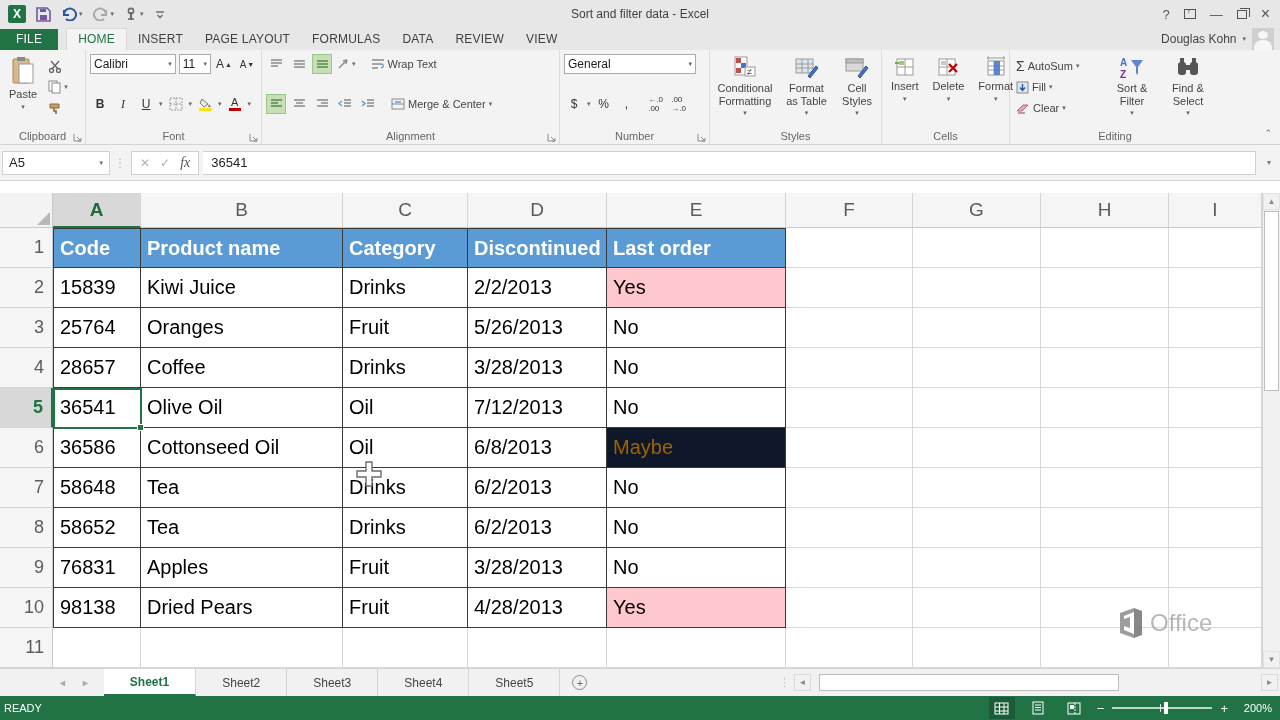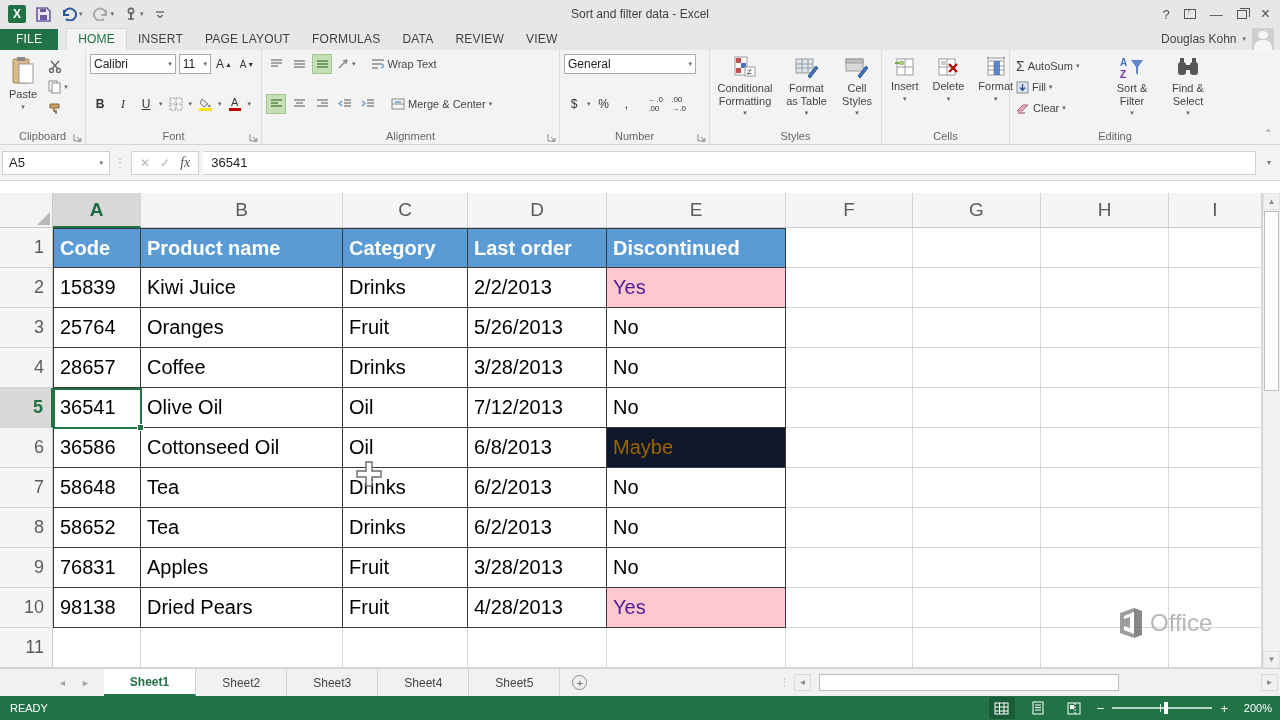--- a/index.html
+++ b/index.html
@@ -64,21 +64,21 @@
   .corner { background:#F3F3F3; border-right:1px solid #C9C9C9; border-bottom:1px solid #C9C9C9; position:relative; }
   .corner .tri { position:absolute; right:2px; bottom:2px; width:0; height:0; border-bottom:13px solid #B8B8B8; border-left:13px solid transparent; }
   .colhead { background:#F5F5F5; border-right:1px solid #D4D4D4; border-bottom:1px solid #C9C9C9; color:#5c5c5c; font-size:19px; display:flex; align-items:center; justify-content:center; }
   .colhead.sel { background:#D8D8D8; color:#1E6B41; border-bottom:2px solid #217346; font-weight:bold; }
   .rowhead { background:#F5F5F5; border-right:1px solid #C9C9C9; border-bottom:1px solid #D4D4D4; color:#5c5c5c; font-size:18px; display:flex; align-items:center; justify-content:flex-end; padding-right:8px; }
   .rowhead.sel { background:#D8D8D8; color:#217346; font-weight:bold; border-right:2px solid #217346; }
   .cell { background:#fff; border-right:1px solid #D8D8D8; border-bottom:1px solid #D8D8D8; font-size:20px; color:#000; display:flex; align-items:center; padding:0 6px; white-space:nowrap; overflow:hidden; }
   .cell.tcell { border-right:1px solid #3a3a3a; border-bottom:1px solid #3a3a3a; }
   .cell.tleft { border-left:1px solid #3a3a3a; }
   .cell.thead { background:#5B9BD5; color:#fff; font-weight:bold; border-right:1px solid #3a3a3a; border-bottom:1px solid #3a3a3a; border-top:1px solid #3a3a3a; }
-  .cell.status-yes { background:#FFC7CE; color:#4c1d95; }
+  .cell.status-yes { background:#FFC7CE; color:#000000; }
   .cell.status-maybe { background:#0f172a; color:#9C6500; }
   .selbox { position:absolute; border:2px solid #217346; pointer-events:none; }
   .selbox .handle { position:absolute; right:-4px; bottom:-4px; width:7px; height:7px; background:#217346; border:1px solid #fff; }
 
   .vscroll { position:absolute; right:0; top:0; width:18px; height:475px; background:#F1F1F1; border-left:1px solid #D4D4D4; }
   .vscroll .arr { height:17px; display:flex; align-items:center; justify-content:center; font-size:8px; color:#8a8a8a; background:#F1F1F1; border:1px solid #E3E3E3; }
   .vscroll .thumb { position:absolute; top:18px; left:1px; width:15px; height:180px; background:#fff; border:1px solid #BDBDBD; }
   .vscroll .arr.down { position:absolute; bottom:0; left:0; right:0; }
 
   .watermark { position:absolute; left:1118px; top:415px; display:flex; align-items:center; gap:6px; opacity:.85; }
@@ -94,21 +94,21 @@
   .stab.active { background:#fff; color:#217346; font-weight:bold; border-bottom:2px solid #217346; }
   .newsheet { display:flex; align-items:center; padding:0 12px; }
   .pluscirc { width:15px; height:15px; border:1px solid #8a8a8a; border-radius:50%; color:#6a6a6a; font-size:11px; display:flex; align-items:center; justify-content:center; }
   .hscrollzone { margin-left:auto; display:flex; align-items:center; gap:4px; padding-right:2px; }
   .hdots { color:#B9B9B9; font-size:11px; }
   .harr { width:17px; height:17px; background:#F1F1F1; border:1px solid #DADADA; color:#8a8a8a; font-size:8px; display:flex; align-items:center; justify-content:center; }
   .htrack { width:442px; height:17px; position:relative; background:#F1F1F1; }
   .hthumb { position:absolute; left:4px; top:0; width:300px; height:17px; background:#fff; border:1px solid #BDBDBD; }
 
   
-  .statusbar { height:24px; background:#217346; color:#fff; display:flex; align-items:center; font-size:11px; padding:0 0 0 10px; position:relative; }
+  .statusbar { height:24px; background:#217346; color:#fff; display:flex; align-items:center; font-size:11px; padding:0 0 0 4px; position:relative; }
   .statusright { position:absolute; right:8px; top:0; height:24px; display:flex; align-items:center; gap:10px; }
   .viewbtn { width:26px; height:22px; display:flex; align-items:center; justify-content:center; }
   .viewbtn.active { background:#1A5C38; }
   .zoomwrap { display:flex; align-items:center; gap:8px; }
   .zoomtrack { width:100px; height:2px; background:rgba(255,255,255,.7); position:relative; }
   .zoomtrack .zthumb { position:absolute; left:52px; top:-5px; width:4px; height:12px; background:#fff; }
   .zoomtrack .zmid { position:absolute; left:48px; top:-3px; width:1px; height:8px; background:rgba(255,255,255,.8); }
   .zsign { font-size:13px; color:#fff; }
   .zoomlabel { min-width:34px; text-align:right; font-size:11px; }
 </style>
@@ -527,22 +527,22 @@
         <div class="colhead">D</div>
         <div class="colhead">E</div>
         <div class="colhead">F</div>
         <div class="colhead">G</div>
         <div class="colhead">H</div>
         <div class="colhead">I</div>
         <div class="rowhead">1</div>
         <div class="cell thead tleft">Code</div>
         <div class="cell thead">Product name</div>
         <div class="cell thead">Category</div>
+        <div class="cell thead">Discontinued</div>
         <div class="cell thead">Last order</div>
-        <div class="cell thead">Discontinued</div>
         <div class="cell"></div>
         <div class="cell"></div>
         <div class="cell"></div>
         <div class="cell"></div>
         <div class="rowhead">2</div>
         <div class="cell tcell tleft">15839</div>
         <div class="cell tcell">Kiwi Juice</div>
         <div class="cell tcell">Drinks</div>
         <div class="cell tcell">2/2/2013</div>
         <div class="cell tcell status-yes">Yes</div>

